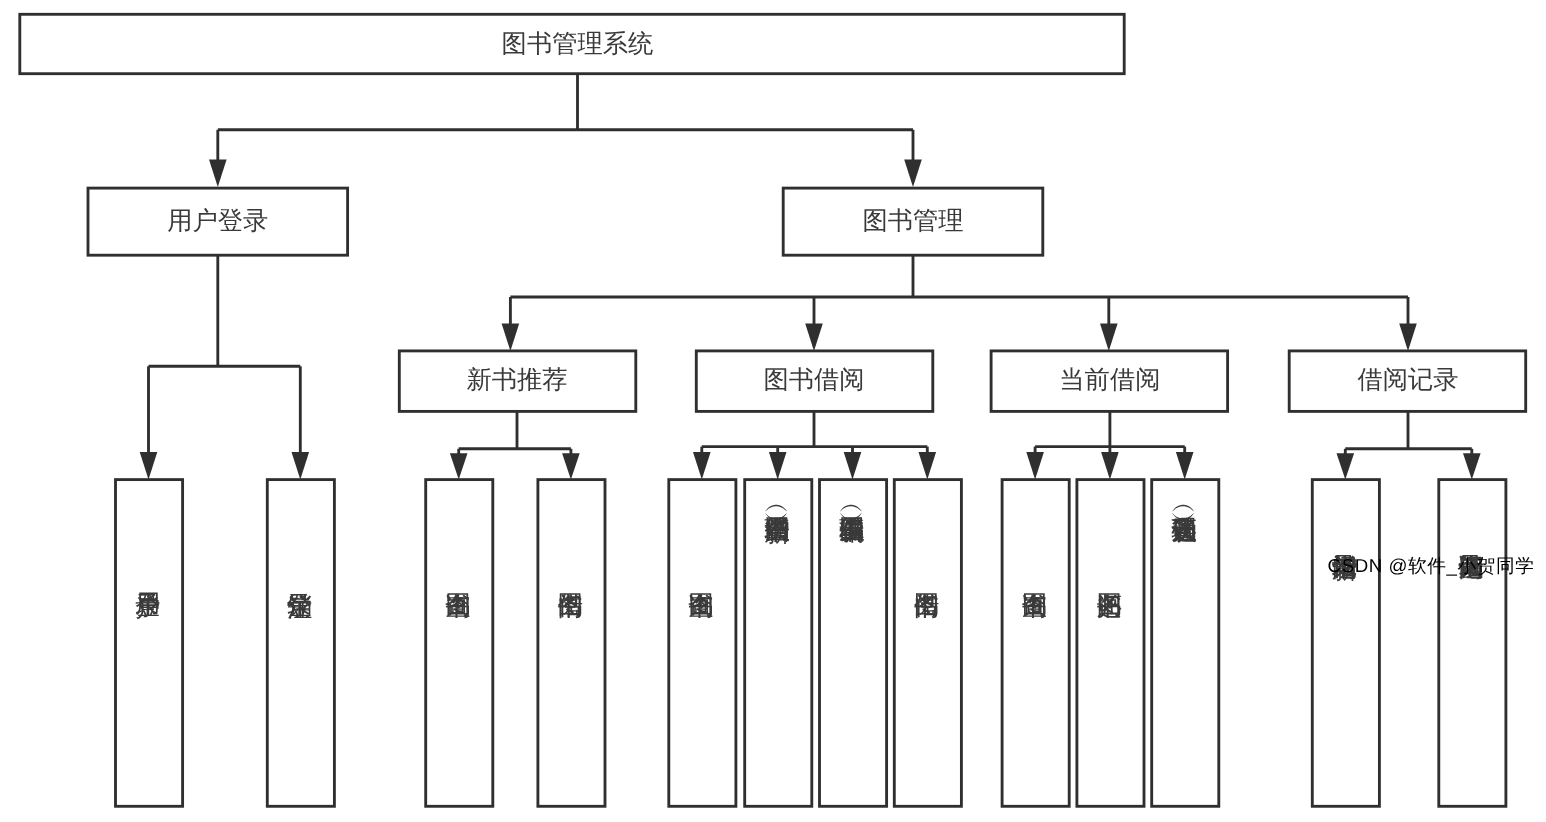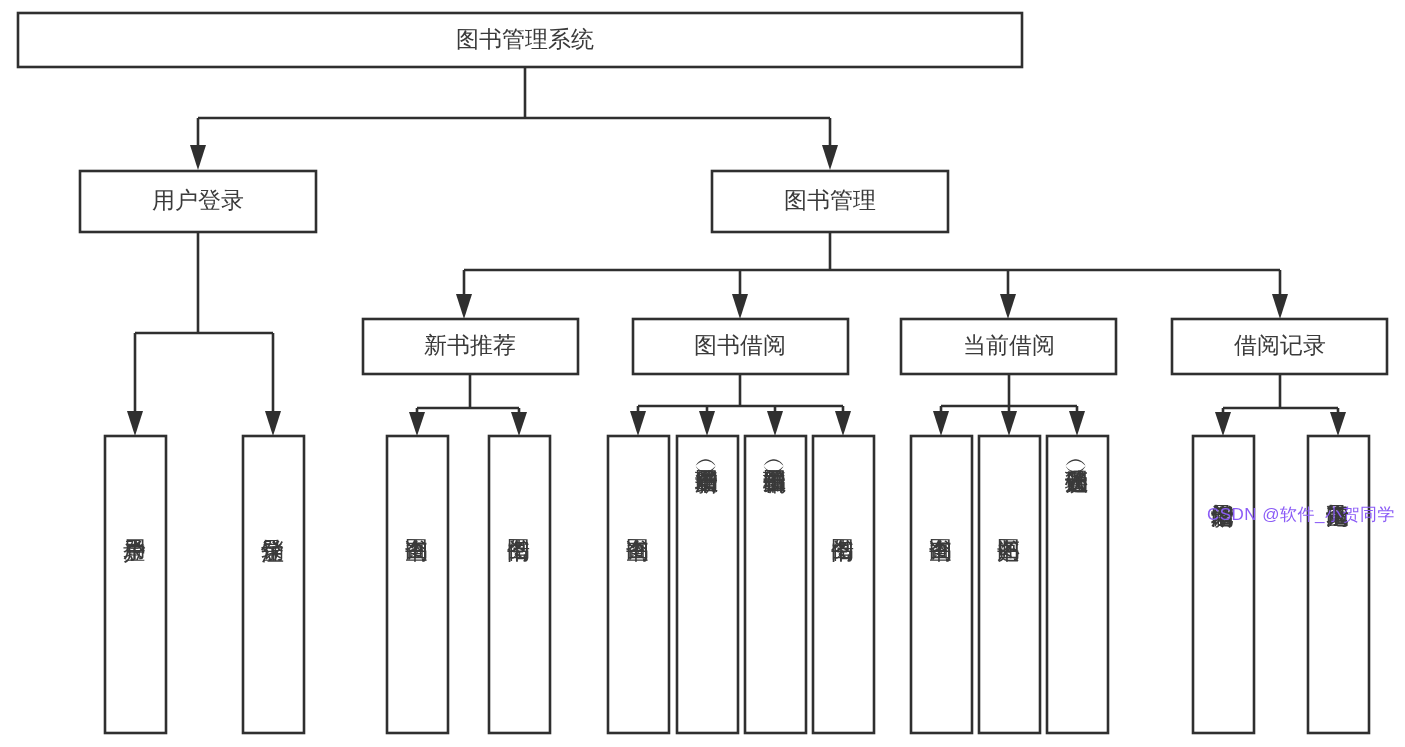--- a/index.html
+++ b/index.html
@@ -55,21 +55,21 @@
     font-size: 23px;
     text-anchor: middle;
     white-space: pre;
   }
   .watermark {
     position: absolute;
     right: 10px;
     bottom: 6px;
     font-family: "Liberation Sans", "DejaVu Sans", sans-serif;
     font-size: 17px;
-    color: #8b5cf6;
+    color: #000000;
     letter-spacing: 0.5px;
     user-select: none;
     pointer-events: none;
   }
 </style>
 </head>
 <body>
 
 <div id="diagram-root">
   <svg class="flowchart" viewBox="0 0 1405 747" xmlns="http://www.w3.org/2000/svg">

